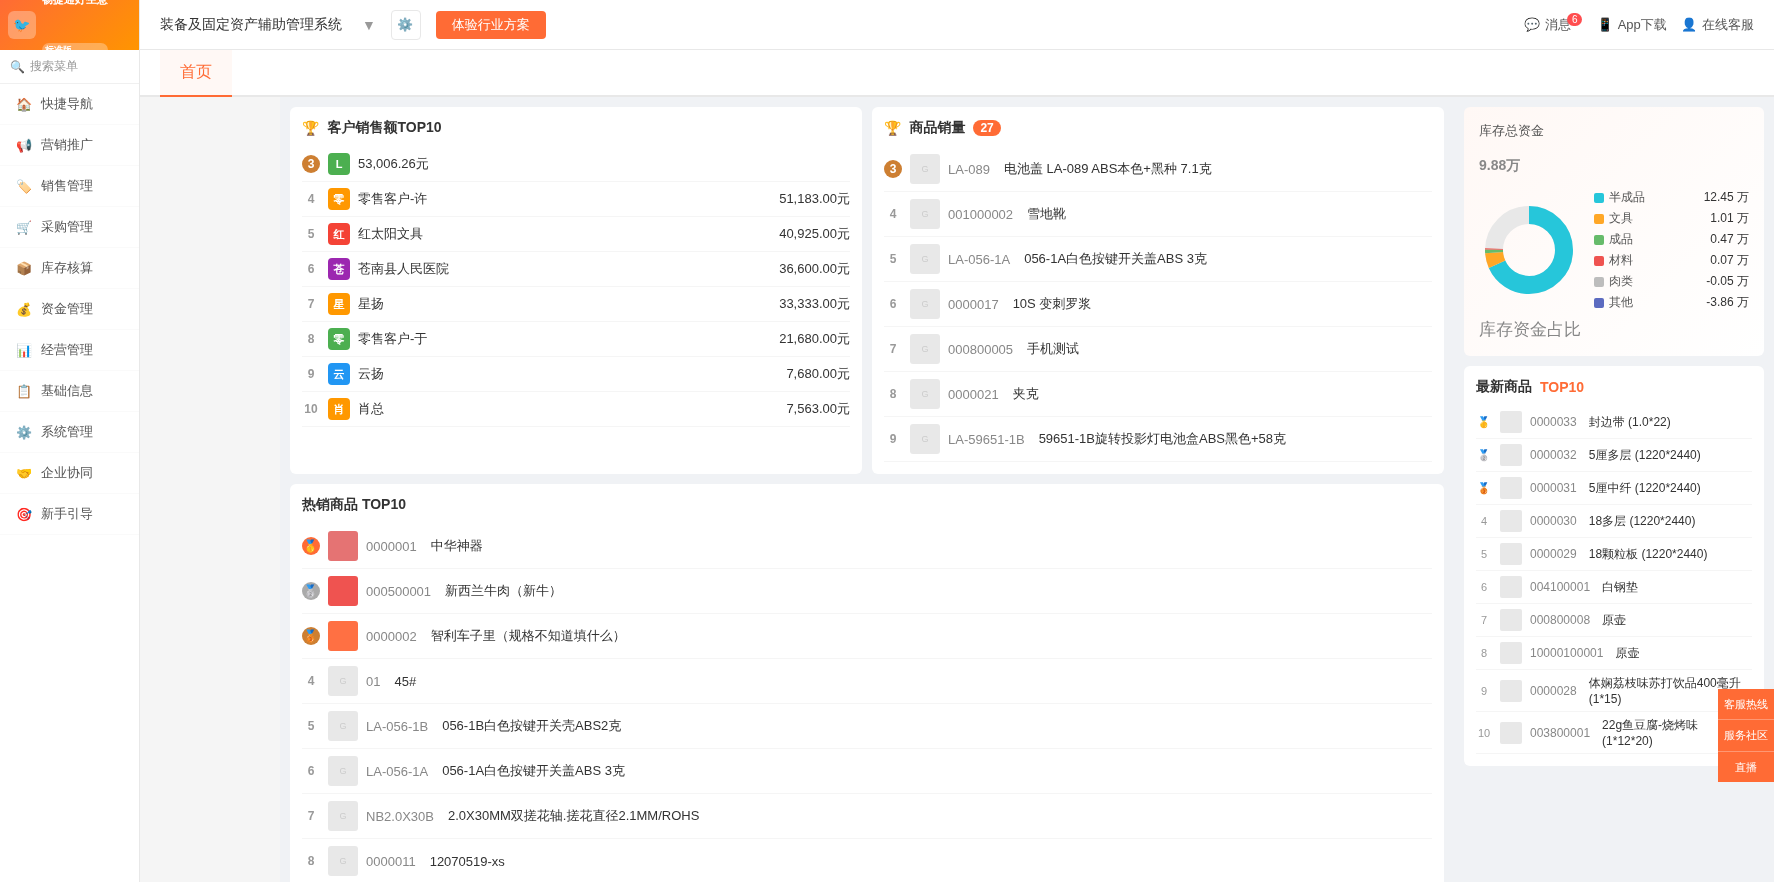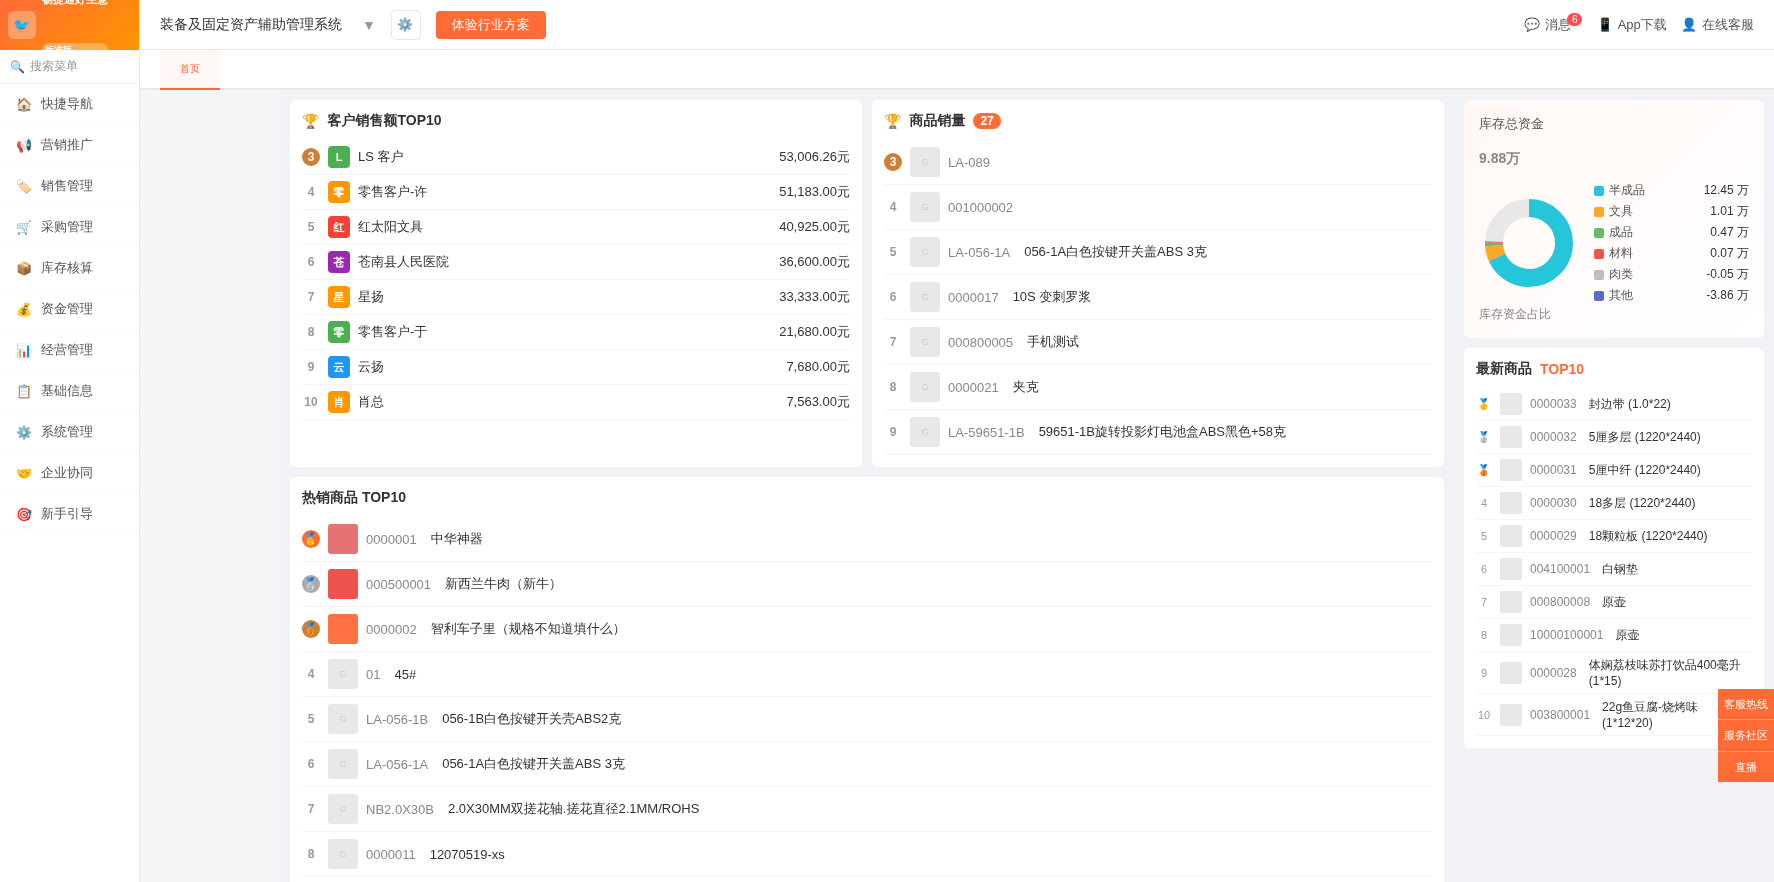--- a/index.html
+++ b/index.html
@@ -24,21 +24,21 @@
     .header-title { display: flex; align-items: center; gap: 20px; color: #333; font-size: 14px; }
     .header-dropdown { color: #999; cursor: pointer; }
     .header-gear { width: 30px; height: 30px; display: flex; align-items: center; justify-content: center; color: #666; cursor: pointer; border: 1px solid #e8e8e8; border-radius: 4px; }
     .header-trial-btn { background: #ff6b35; color: #fff; border: none; border-radius: 4px; padding: 5px 16px; cursor: pointer; font-size: 13px; }
     .header-right { margin-left: auto; display: flex; align-items: center; gap: 15px; color: #555; font-size: 13px; }
     .header-badge { background: #ff4d4f; color: #fff; border-radius: 10px; padding: 1px 5px; font-size: 10px; margin-left: -8px; margin-top: -10px; }
     .header-right-item { display: flex; align-items: center; gap: 4px; cursor: pointer; }
     
     
     .tab-bar { background: #fff; border-bottom: 2px solid #e8e8e8; padding: 0 20px; display: flex; }
-    .tab-item { padding: 12px 20px; cursor: pointer; font-size: 10px; color: #555; border-bottom: 2px solid transparent; margin-bottom: -2px; }
+    .tab-item { padding: 12px 20px; cursor: pointer; font-size: 16px; color: #555; border-bottom: 2px solid transparent; margin-bottom: -2px; }
     .tab-item.active { color: #ff6b35; border-bottom-color: #ff6b35; background: #fff8f5; }
     
     
     .content { display: flex; gap: 0; flex: 1; overflow: hidden; background: #f0f2f5; }
     
     
     .left-panel { width: 140px; background: #f5f5f5; }
     
     
     .center-area { flex: 1; padding: 10px; display: flex; flex-direction: column; gap: 10px; overflow-y: auto; }
@@ -76,21 +76,21 @@
     
     
     .donut-section { display: flex; align-items: center; gap: 15px; margin-top: 10px; }
     .donut-chart { position: relative; width: 100px; height: 100px; }
     .donut-chart svg { width: 100%; height: 100%; }
     .legend { flex: 1; font-size: 12px; }
     .legend-item { display: flex; align-items: center; gap: 5px; padding: 2px 0; justify-content: space-between; }
     .legend-dot { width: 10px; height: 10px; border-radius: 2px; flex-shrink: 0; }
     .legend-label { flex: 1; color: #555; }
     .legend-value { color: #333; font-weight: 500; text-align: left; }
-    .legend-sub { color: #888; font-size: 12px; }
+    .legend-sub { color: #888; font-size: 17px; margin-top: 5px; }
     
     
     .new-product-item { display: flex; align-items: center; gap: 8px; padding: 5px 0; border-bottom: 1px solid #f5f5f5; font-size: 12px; }
     .new-rank-num { width: 16px; color: #999; text-align: center; font-size: 11px; }
     .new-rank-num.top3 { color: #ff6b35; font-weight: bold; }
     .new-product-thumb { width: 22px; height: 22px; background: #e8e8e8; border-radius: 2px; }
     .new-product-code { color: #888; margin-right: 4px; }
     .new-product-name { color: #333; flex: 1; }
     
     
@@ -213,21 +213,20 @@
 
         <div class="card">
           <div class="card-title">
             <span>🏆</span>
             <span>客户销售额TOP10</span>
           </div>
           <ul class="rank-list scrollable" id="customer-rank-list">
               <li class="rank-item">
     <span class="rank-num bronze">3</span>
     <span class="rank-avatar" style="background:#4caf50">L</span>
-    <span class="rank-name">LS 客户</span>
     <span class="rank-amount">53,006.26元</span>
   </li>
               <li class="rank-item">
     <span class="rank-num">4</span>
     <span class="rank-avatar" style="background:#ff9800">零</span>
     <span class="rank-name">零售客户-许</span>
     <span class="rank-amount">51,183.00元</span>
   </li>
               <li class="rank-item">
     <span class="rank-num">5</span>
@@ -274,27 +273,29 @@
             <span>商品销量</span>
             <span class="card-title-badge">27</span>
           </div>
           <div class="scrollable" id="product-rank-list">
               <div class="product-item">
     <span class="rank-num bronze">3</span>
     <div class="product-thumb">
                   <span style="font-size:9px;color:#ccc;">G</span>
                 </div>
     <span class="product-code">LA-089</span>
+    <span class="product-name">电池盖 LA-089 ABS本色+黑种 7.1克</span>
   </div>
               <div class="product-item">
     <span class="rank-num">4</span>
     <div class="product-thumb">
                   <span style="font-size:9px;color:#ccc;">G</span>
                 </div>
     <span class="product-code">001000002</span>
+    <span class="product-name">雪地靴</span>
   </div>
               <div class="product-item">
     <span class="rank-num">5</span>
     <div class="product-thumb">
                   <span style="font-size:9px;color:#ccc;">G</span>
                 </div>
     <span class="product-code">LA-056-1A</span>
     <span class="product-name">056-1A白色按键开关盖ABS 3克</span>
   </div>
               <div class="product-item">

